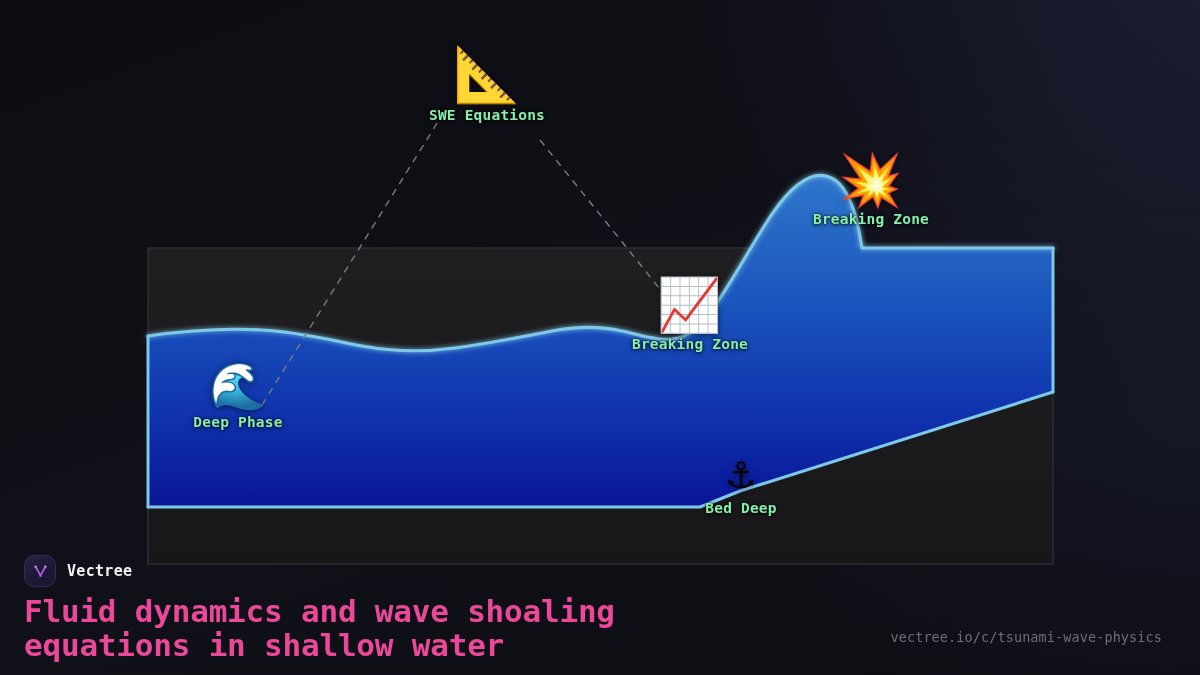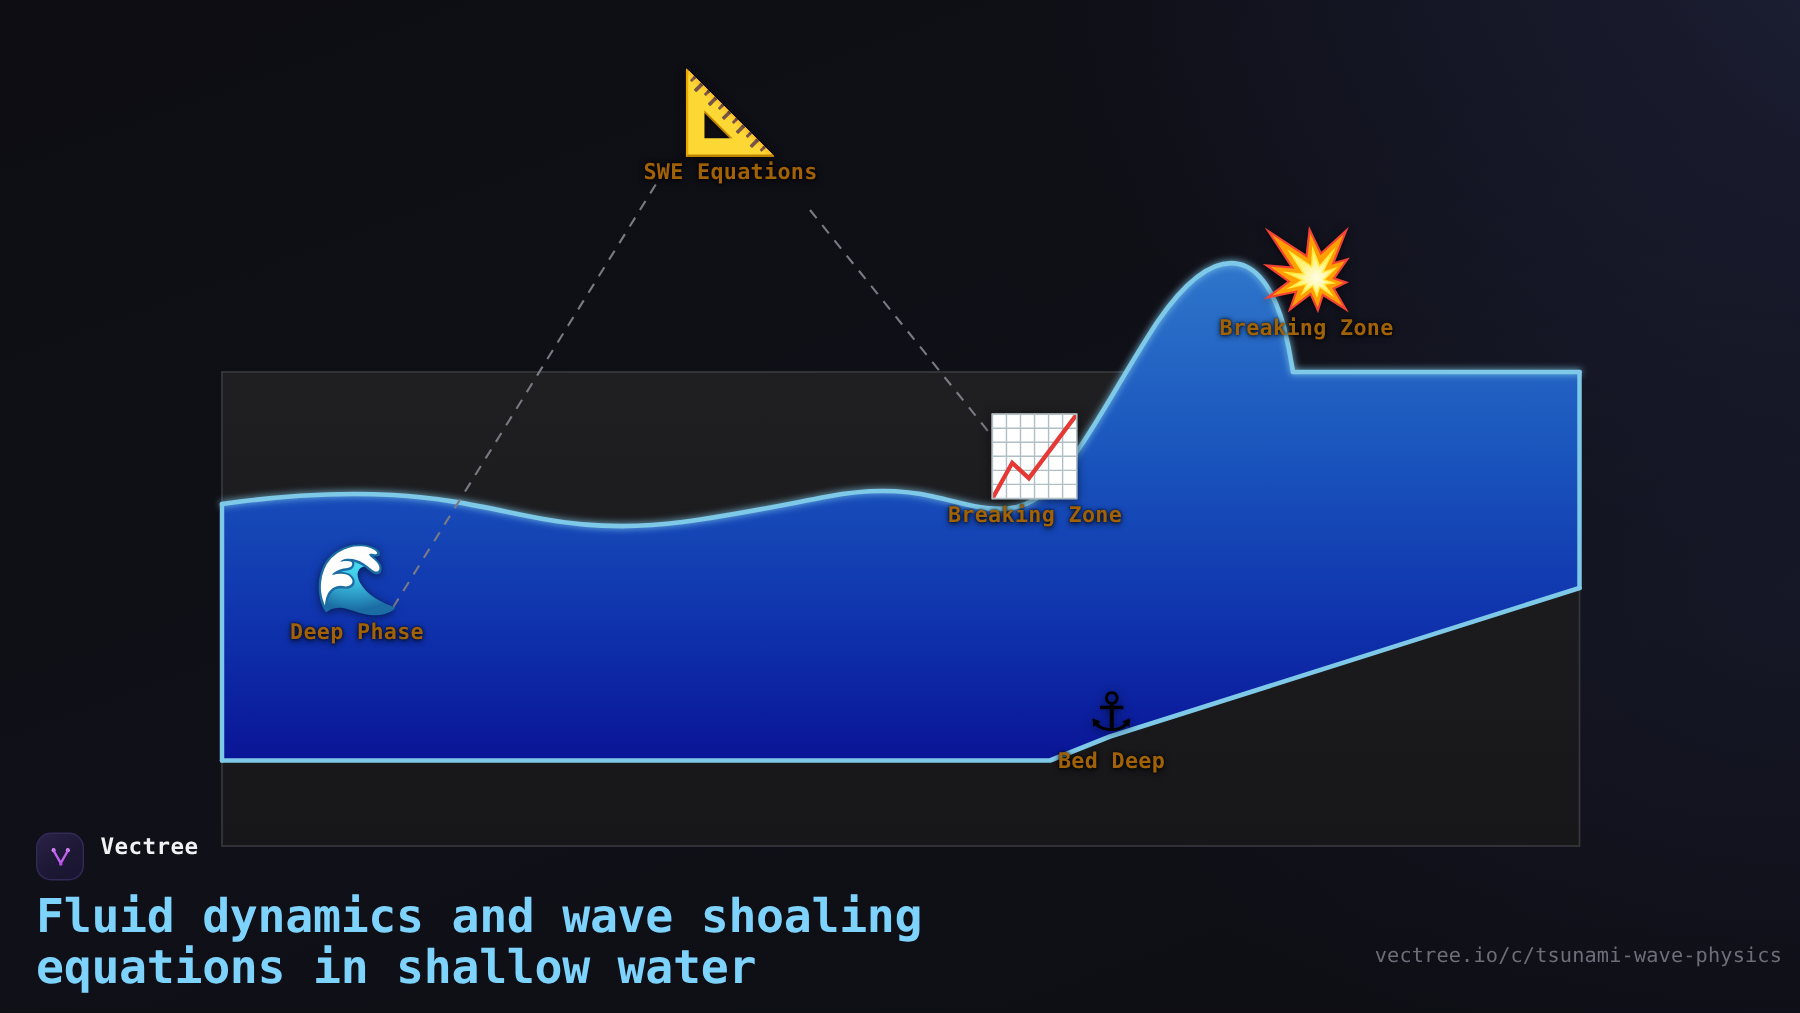--- a/index.html
+++ b/index.html
@@ -58,21 +58,21 @@
     font-size: 46px;
     line-height: 1;
     display: block;
     filter: drop-shadow(0 1px 3px rgba(0,0,0,0.55));
   }
   .marker-label {
     margin-top: 5px;
     font-family: "DejaVu Sans Mono", "Liberation Mono", monospace;
     font-size: 14.5px;
     font-weight: bold;
-    color: #a16207;
+    color: #86efac;
     white-space: nowrap;
     letter-spacing: 0.2px;
     text-shadow: 0 1px 4px rgba(0,0,0,0.85), 0 0 2px rgba(0,0,0,0.9);
   }
 
   
   #marker-swe       { left: 487px; top: 48px;  }
   #marker-swe .marker-icon { font-size: 54px; }
   #marker-deep      { left: 238px; top: 363px; }
   #marker-shoaling  { left: 690px; top: 279px; }
@@ -92,20 +92,21 @@
     bottom: 0;
     width: 1200px;
     height: 128px;
   }
 
   #brand-row {
     position: absolute;
     left: 24px;
     top: 8px;
     display: flex;
+    align-items: center;
     gap: 11px;
   }
 
   #brand-logo {
     width: 32px;
     height: 32px;
     border-radius: 10px;
     background: linear-gradient(145deg, #2a2248 0%, #1d1834 55%, #191430 100%);
     border: 1px solid #332a58;
     display: flex;
@@ -124,28 +125,28 @@
 
   #page-title {
     position: absolute;
     left: 24px;
     top: 48px;
     width: 900px;
     font-family: "DejaVu Sans Mono", "Liberation Mono", monospace;
     font-size: 31px;
     font-weight: bold;
     line-height: 1.09;
-    color: #7dd3fc;
+    color: #ec4899;
     letter-spacing: -0.2px;
     white-space: pre-line;
   }
 
   #source-url {
     position: absolute;
-    right: 12px;
+    right: 38px;
     bottom: 30px;
     font-family: "DejaVu Sans Mono", "Liberation Mono", monospace;
     font-size: 13.5px;
     color: #6e6e7a;
     letter-spacing: 0.1px;
   }
 </style>
 </head>
 <body>
 

